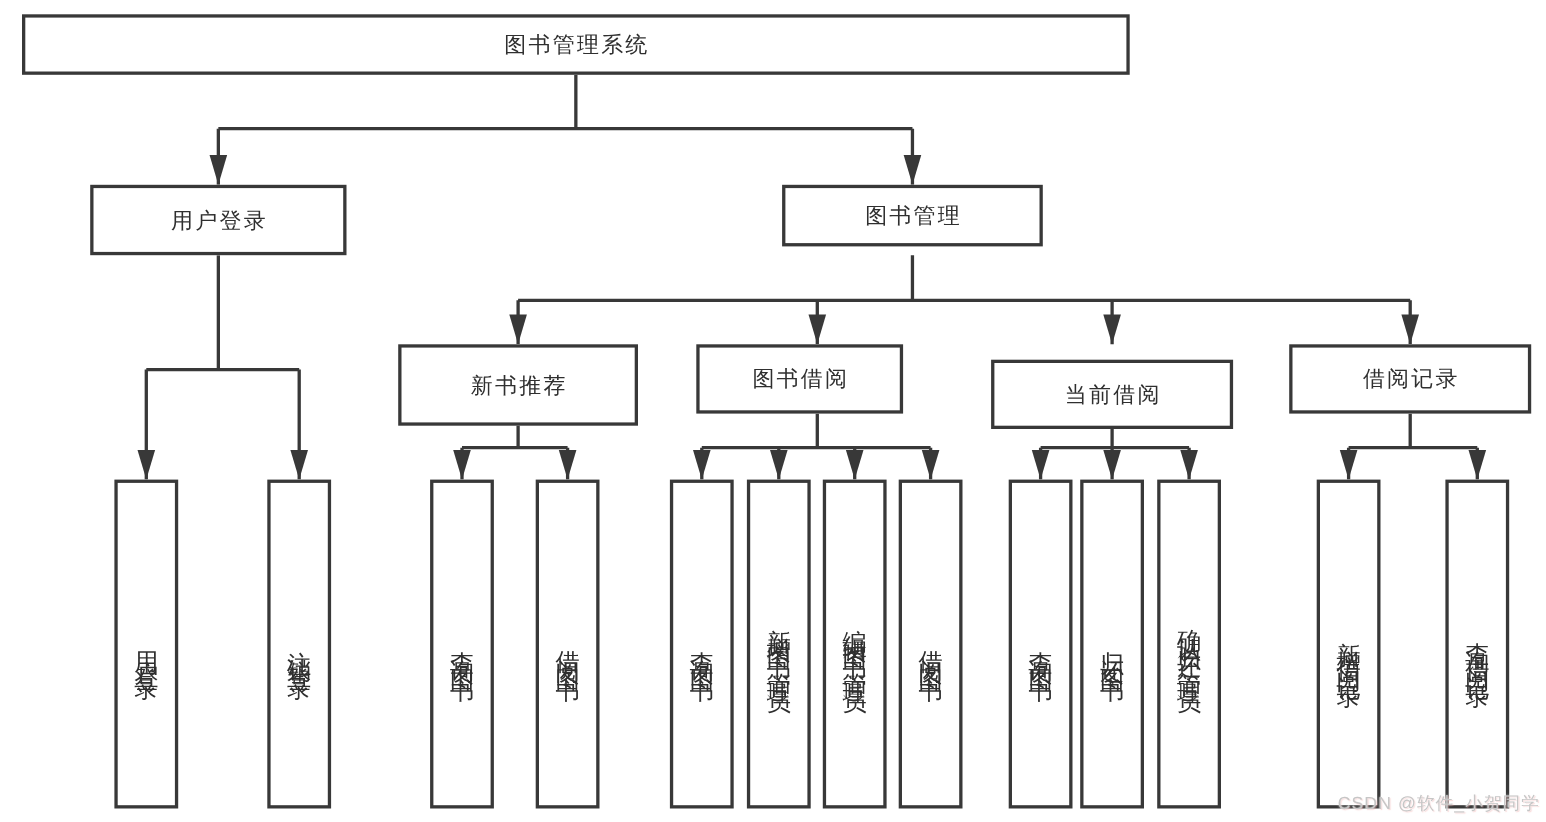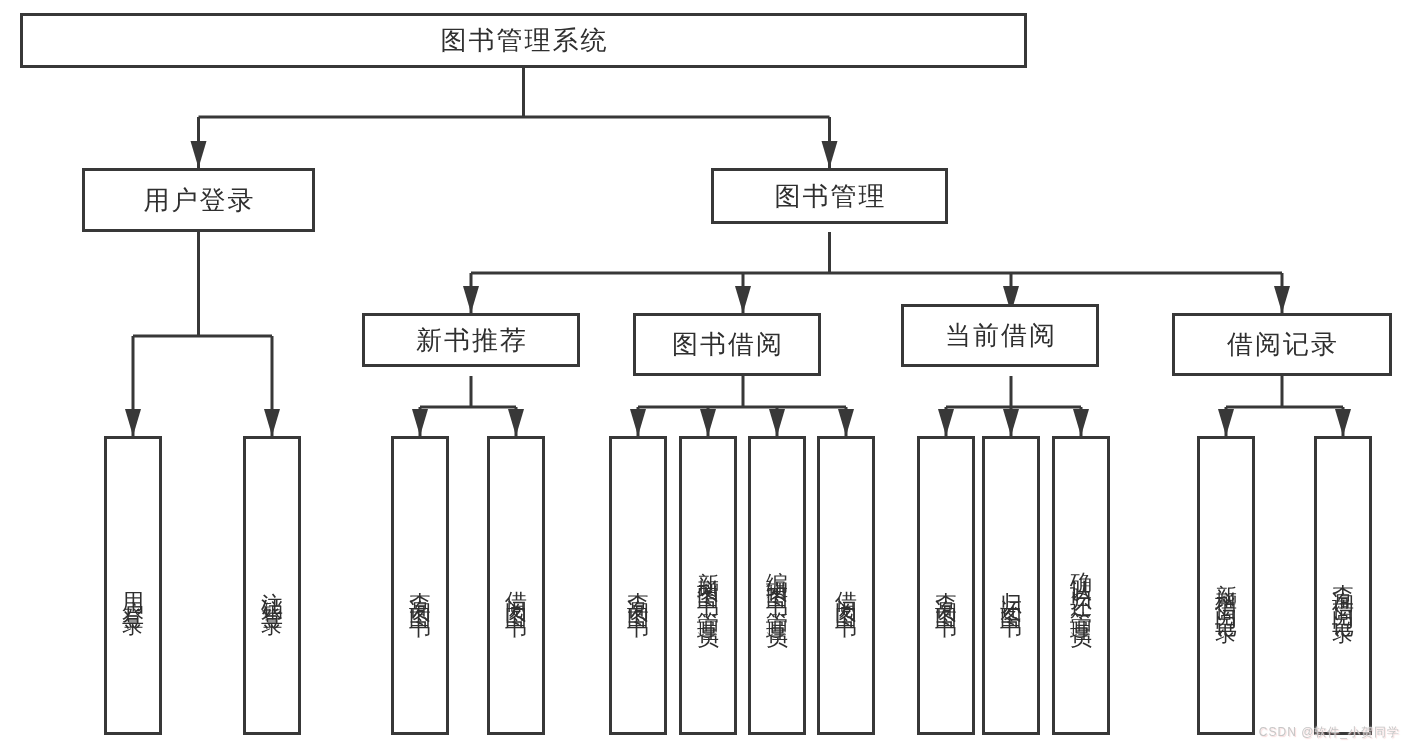--- a/index.html
+++ b/index.html
@@ -18,33 +18,33 @@
   .stage{position:relative;width:1405px;height:747px;background:var(--bg);}
   .connectors{position:absolute;left:0;top:0;}
   .connectors path{stroke:var(--line);stroke-width:3;fill:none;}
   .connectors polygon{fill:var(--line);}
   .box{
     position:absolute;box-sizing:border-box;
     background:#fff;border:3px solid var(--border);
     display:flex;align-items:center;justify-content:center;
   }
   .h-label{
-    font-size:26px;letter-spacing:2px;white-space:nowrap;
+    font-size:20px;letter-spacing:2px;white-space:nowrap;
     transform:translateX(1px); 
   }
   .leaf{width:58px;height:299px;}
   .v-label{
     writing-mode:vertical-rl;text-orientation:mixed;
     font-size:22px;letter-spacing:8px;line-height:1;
     transform:translateY(4px); 
     white-space:nowrap;
   }
   .watermark{
     position:absolute;right:5px;bottom:6px;
-    font-size:12px;letter-spacing:1px;
+    font-size:16px;letter-spacing:1px;
     color:var(--wm);
     text-shadow:0 0 2px #fff, 1px 1px 1px rgba(235,130,130,0.35);
     z-index:10;white-space:nowrap;
   }
 </style>
 </head>
 <body>
 
 <div class="stage">
 
@@ -84,27 +84,27 @@
     <span class="h-label">图书管理系统</span>
   </div>
 
   <div class="box" style="left:82px;top:168px;width:233px;height:64px">
     <span class="h-label">用户登录</span>
   </div>
   <div class="box" style="left:711px;top:168px;width:237px;height:56px">
     <span class="h-label">图书管理</span>
   </div>
 
-  <div class="box" style="left:362px;top:313px;width:218px;height:54px">
+  <div class="box" style="left:362px;top:313px;width:218px;height:74px">
     <span class="h-label">新书推荐</span>
   </div>
   <div class="box" style="left:633px;top:313px;width:188px;height:63px">
     <span class="h-label">图书借阅</span>
   </div>
-  <div class="box" style="left:901px;top:304px;width:198px;height:63px">
+  <div class="box" style="left:901px;top:327px;width:220px;height:63px">
     <span class="h-label">当前借阅</span>
   </div>
   <div class="box" style="left:1172px;top:313px;width:220px;height:63px">
     <span class="h-label">借阅记录</span>
   </div>
 
   <div class="box leaf" style="left:104px;top:436px">
     <span class="v-label">用户登录</span>
   </div>
   <div class="box leaf" style="left:243px;top:436px">

